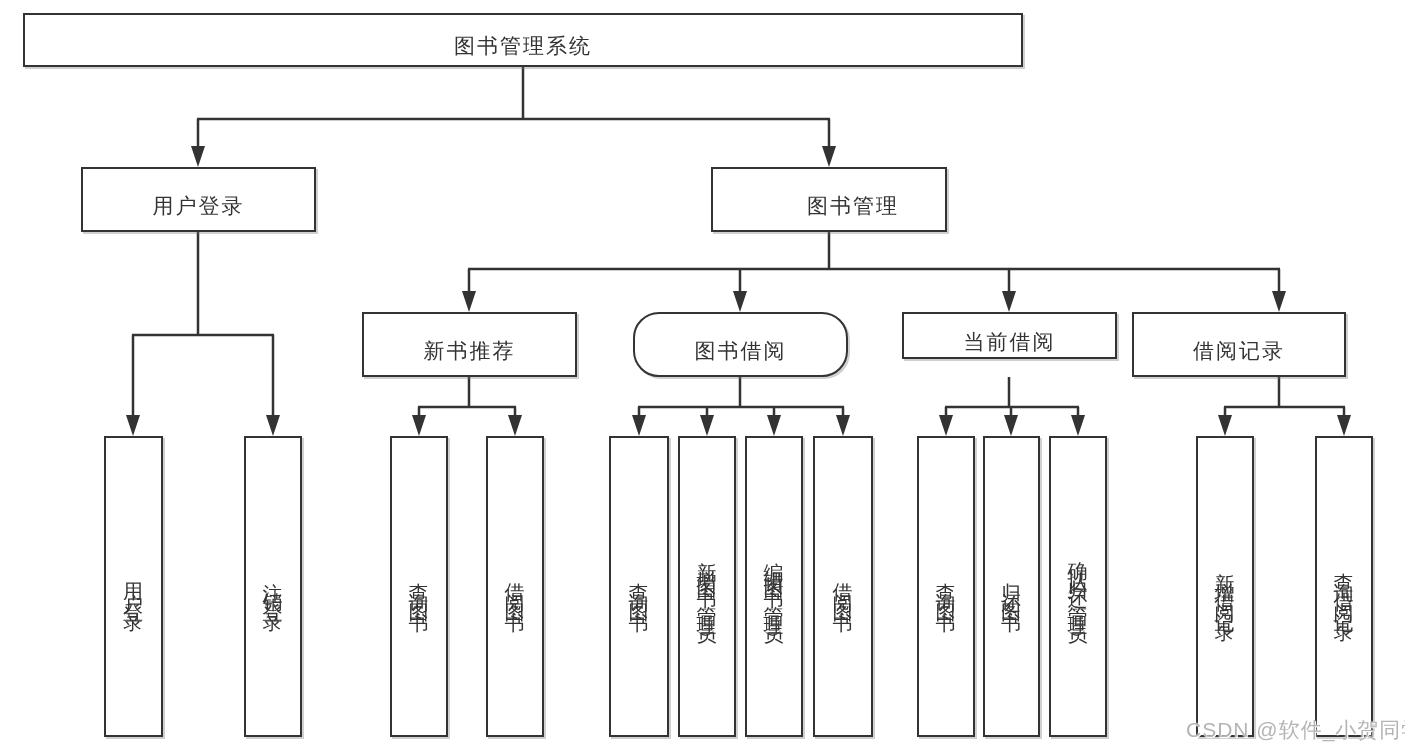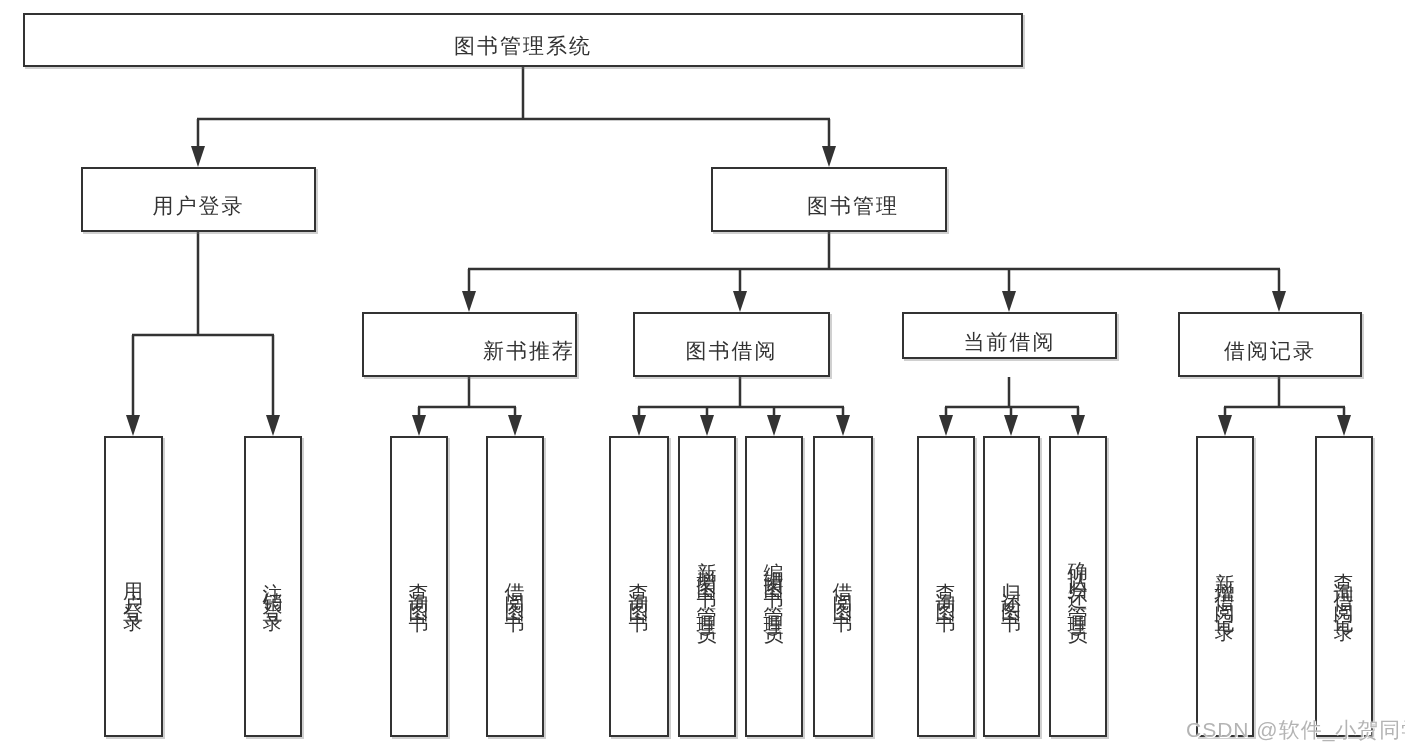--- a/index.html
+++ b/index.html
@@ -116,30 +116,30 @@
     <span>图书管理系统</span>
   </div>
 
   <div class="node hbox" style="left:81px; top:167px; width:235px; height:65px;">
     <span>用户登录</span>
   </div>
   <div class="node hbox" style="left:711px; top:167px; width:236px; height:65px;padding-left:48px;">
     <span>图书管理</span>
   </div>
 
-  <div class="node hbox" style="left:362px; top:312px; width:215px; height:65px;justify-content:flex-end;">
+  <div class="node hbox" style="left:362px; top:312px; width:215px; height:65px;">
     <span>新书推荐</span>
   </div>
-  <div class="node hbox" style="left:633px; top:312px; width:197px; height:65px;">
+  <div class="node hbox" style="left:633px; top:312px; width:215px; height:65px;border-radius:26px;">
     <span>图书借阅</span>
   </div>
   <div class="node hbox" style="left:902px; top:312px; width:215px; height:47px;">
     <span>当前借阅</span>
   </div>
-  <div class="node hbox" style="left:1178px; top:312px; width:184px; height:65px;">
+  <div class="node hbox" style="left:1132px; top:312px; width:214px; height:65px;">
     <span>借阅记录</span>
   </div>
 
   <div class="node vbox" style="left:104px; top:436px; width:59px; height:301px;">
     <span>用户登录</span>
   </div>
   <div class="node vbox" style="left:244px; top:436px; width:58px; height:301px;">
     <span>注销登录</span>
   </div>
 

